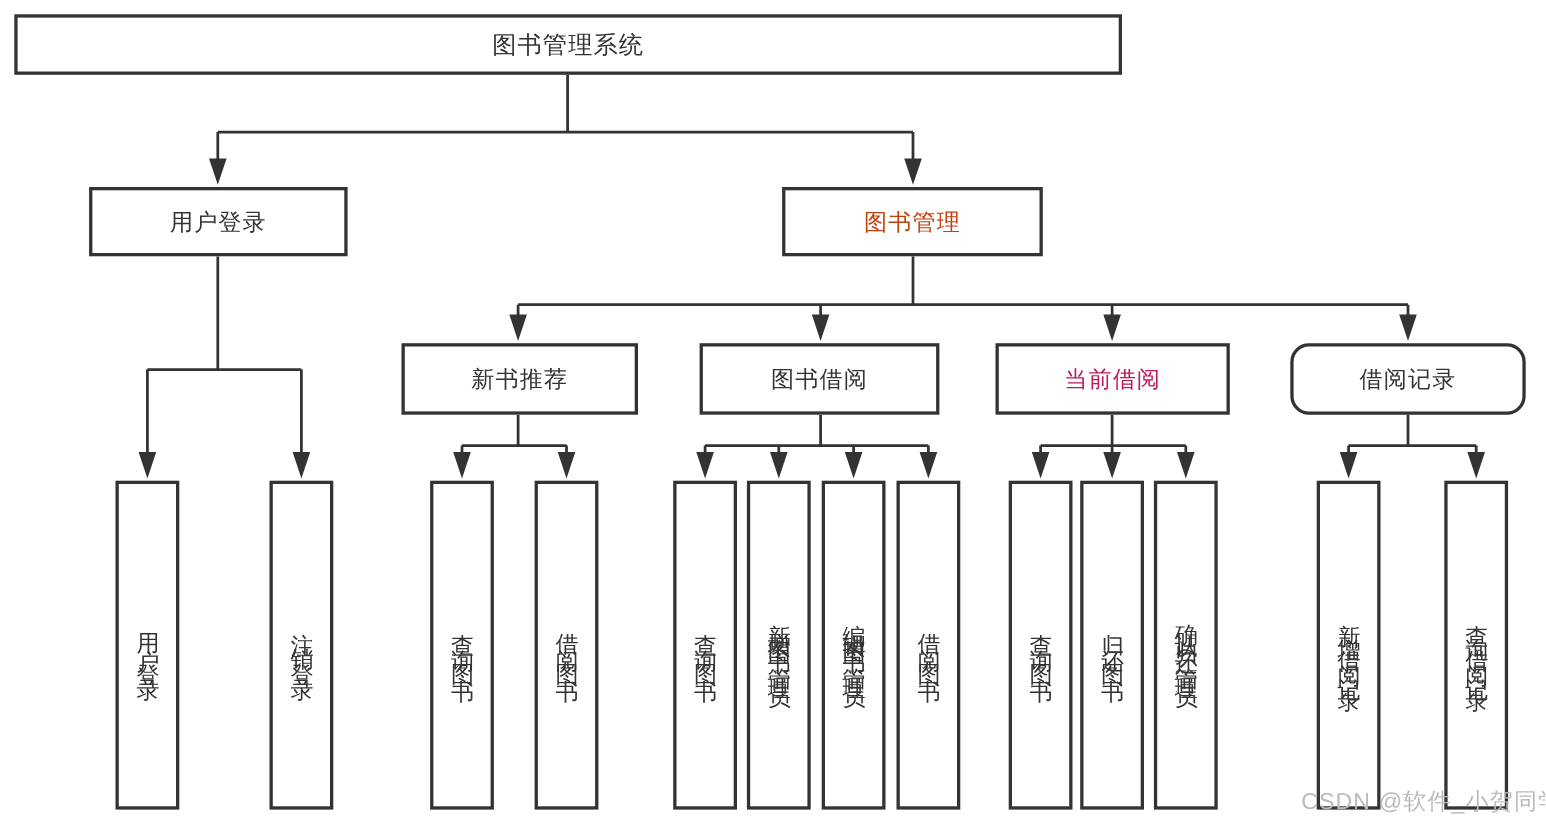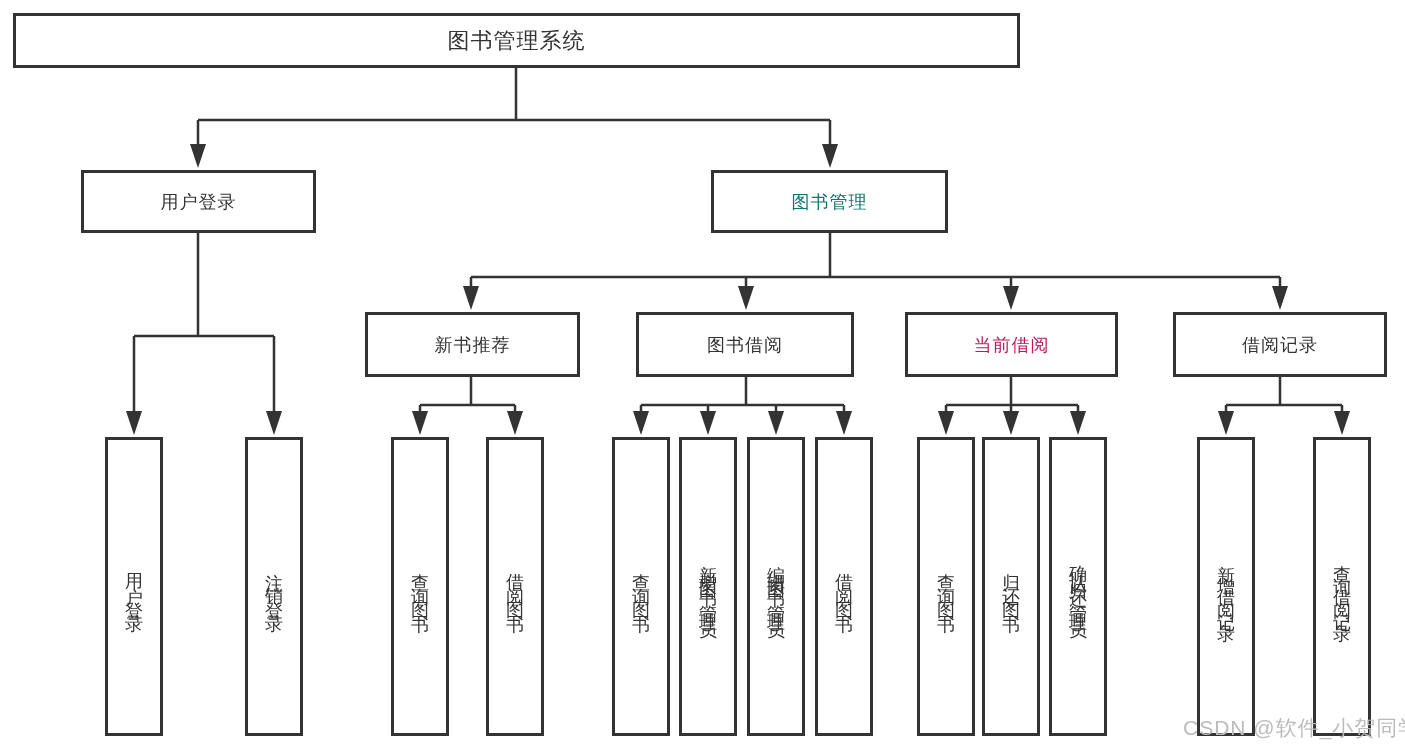--- a/index.html
+++ b/index.html
@@ -28,21 +28,21 @@
     box-sizing: border-box;
     background: #ffffff;
     border: 3px solid #333333;
     display: flex;
     align-items: center;
     justify-content: center;
     z-index: 2;
   }
   .node .label {
     color: #333333;
-    font-size: 18px;
+    font-size: 21px;
     letter-spacing: 1px;
     white-space: nowrap;
     text-align: center;
   }
   .node.root .label {
     font-size: 22px;
   }
   .node.vertical .label {
     writing-mode: vertical-rl;
     text-orientation: mixed;
@@ -107,32 +107,32 @@
       </g>
     </svg>
   <div id="watermark" style="color: rgb(187, 187, 187);">CSDN @软件_小贺同学</div>
 <div class="node root" style="left: 13px; top: 13px; width: 1007px; height: 55px; border-color: rgb(51, 51, 51); background: rgb(255, 255, 255); align-items: center;">
       <span class="label" style="color: rgb(51, 51, 51);">图书管理系统</span>
     </div>
     <div class="node" style="left: 81px; top: 170px; width: 235px; height: 63px; border-color: rgb(51, 51, 51); background: rgb(255, 255, 255);">
       <span class="label" style="color: rgb(51, 51, 51);">用户登录</span>
     </div>
     <div class="node" style="left: 711px; top: 170px; width: 237px; height: 63px; border-color: rgb(51, 51, 51); background: rgb(255, 255, 255);">
-      <span class="label" style="color: #0f766e;">图书管理</span>
+      <span class="label" style="color: #c2410c;">图书管理</span>
     </div>
     <div class="node" style="left: 636px; top: 312px; width: 218px; height: 65px; border-color: rgb(51, 51, 51); background: rgb(255, 255, 255);">
       <span class="label" style="color: rgb(51, 51, 51);">图书借阅</span>
     </div>
     <div class="node" style="left: 365px; top: 312px; width: 215px; height: 65px; border-color: rgb(51, 51, 51); background: rgb(255, 255, 255);">
       <span class="label" style="color: rgb(51, 51, 51);">新书推荐</span>
     </div>
     <div class="node" style="left: 905px; top: 312px; width: 213px; height: 65px; border-color: rgb(51, 51, 51); background: rgb(255, 255, 255);">
       <span class="label" style="color: #be185d;">当前借阅</span>
     </div>
-    <div class="node" style="left: 1173px; top: 312px; width: 214px; height: 65px; border-color: rgb(51, 51, 51); background: rgb(255, 255, 255);">
+    <div class="node" style="left: 1173px; top: 312px; width: 214px; height: 65px; border-color: rgb(51, 51, 51); background: rgb(255, 255, 255); border-radius: 17px;">
       <span class="label" style="color: rgb(51, 51, 51);">借阅记录</span>
     </div>
     <div class="node vertical" style="left: 105px; top: 437px; width: 58px; height: 299px; border-color: rgb(51, 51, 51); background: rgb(255, 255, 255);">
       <span class="label" style="color: rgb(51, 51, 51); letter-spacing: 14px;">用户登录</span>
     </div>
     <div class="node vertical" style="left: 245px; top: 437px; width: 58px; height: 299px; border-color: rgb(51, 51, 51); background: rgb(255, 255, 255);">
       <span class="label" style="color: rgb(51, 51, 51); letter-spacing: 14px;">注销登录</span>
     </div>
     <div class="node vertical" style="left: 391px; top: 437px; width: 58px; height: 299px; border-color: rgb(51, 51, 51); background: rgb(255, 255, 255);">
       <span class="label" style="color: rgb(51, 51, 51); letter-spacing: 14px;">查询图书</span>

